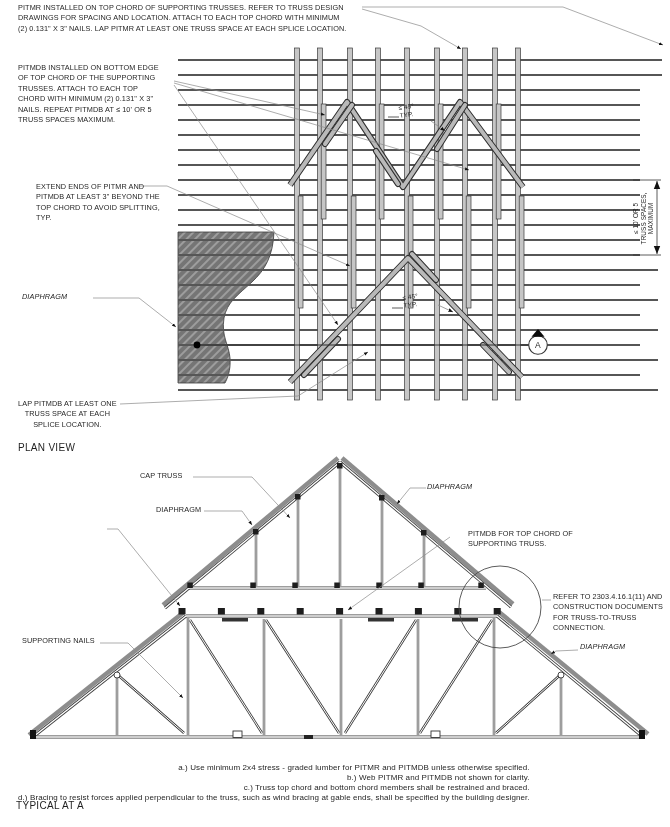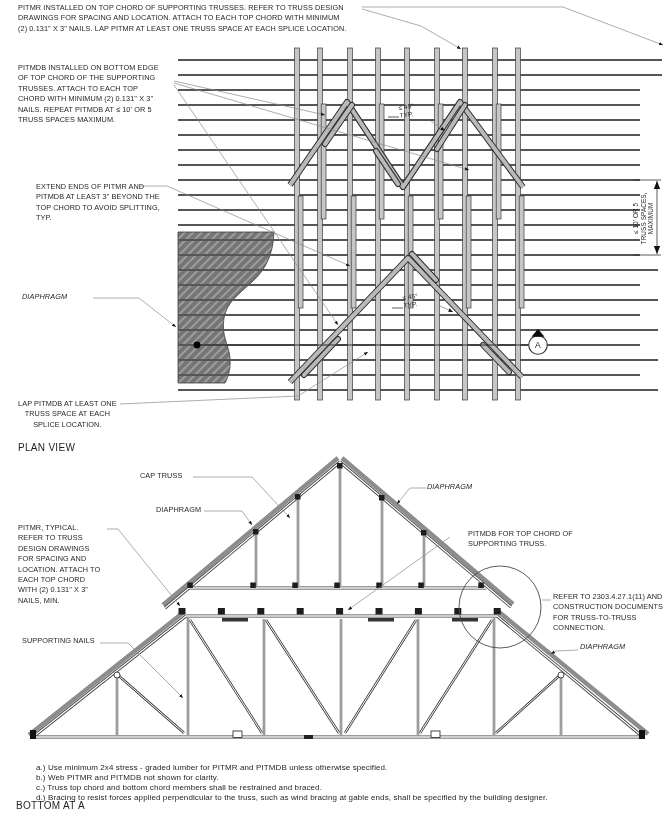--- a/index.html
+++ b/index.html
@@ -264,36 +264,28 @@
 <div class="ann small rot-angle" style="left:402px;top:294px;">≤ 45°
 TYP.</div>
 <div class="ann small rot-dim" style="left:603px;top:207px;">≤ 10' OR 5
 TRUSS SPACES,
 MAXIMUM</div>
 <div class="ann marker-letter" style="left:529px;top:340px;">A</div>
 
 <div class="ann" style="left:140px;top:471px;">CAP TRUSS</div>
 <div class="ann" style="left:156px;top:505px;">DIAPHRAGM</div>
 <div class="ann italic" style="left:427px;top:482px;">DIAPHRAGM</div>
-<div class="ann" style="left:18px;top:523px;">PITMR, TYPICAL.
-REFER TO TRUSS
-DESIGN DRAWINGS
-FOR SPACING AND
-LOCATION. ATTACH TO
-EACH TOP CHORD
-WITH (2) 0.131" X 3"
-NAILS, MIN.</div>
 <div class="ann" style="left:468px;top:529px;">PITMDB FOR TOP CHORD OF
 SUPPORTING TRUSS.</div>
-<div class="ann" style="left:553px;top:592px;">REFER TO 2303.4.27.1(11) AND
+<div class="ann" style="left:553px;top:592px;">REFER TO 2303.4.16.1(11) AND
 CONSTRUCTION DOCUMENTS
 FOR TRUSS-TO-TRUSS
 CONNECTION.</div>
 <div class="ann" style="left:22px;top:636px;">SUPPORTING NAILS</div>
 <div class="ann italic" style="left:580px;top:642px;">DIAPHRAGM</div>
 
-<div class="ann fnotes" style="left:36px;top:763px;">a.) Use minimum 2x4 stress - graded lumber for PITMR and PITMDB unless otherwise specified.
+<div class="ann fnotes" style="left:18px;top:763px;text-align:right;">a.) Use minimum 2x4 stress - graded lumber for PITMR and PITMDB unless otherwise specified.
 b.) Web PITMR and PITMDB not shown for clarity.
 c.) Truss top chord and bottom chord members shall be restrained and braced.
 d.) Bracing to resist forces applied perpendicular to the truss, such as wind bracing at gable ends, shall be specified by the building designer.</div>
-<div class="ann title" style="left:16px;top:801px;">BOTTOM AT A</div>
+<div class="ann title" style="left:16px;top:801px;">TYPICAL AT A</div>
 
 </div>
 
 </body></html>

